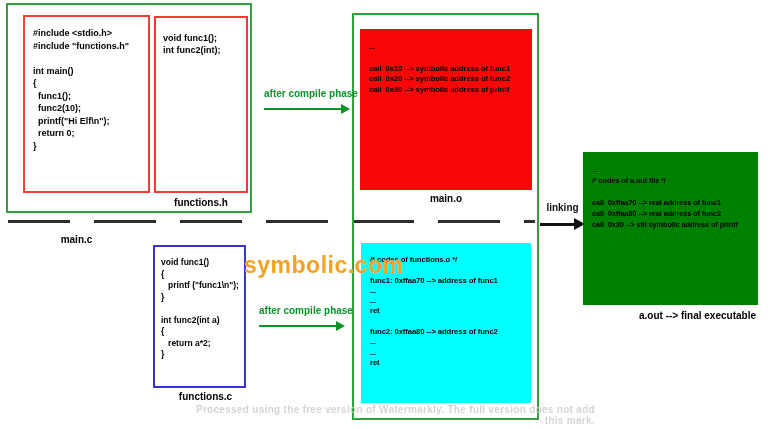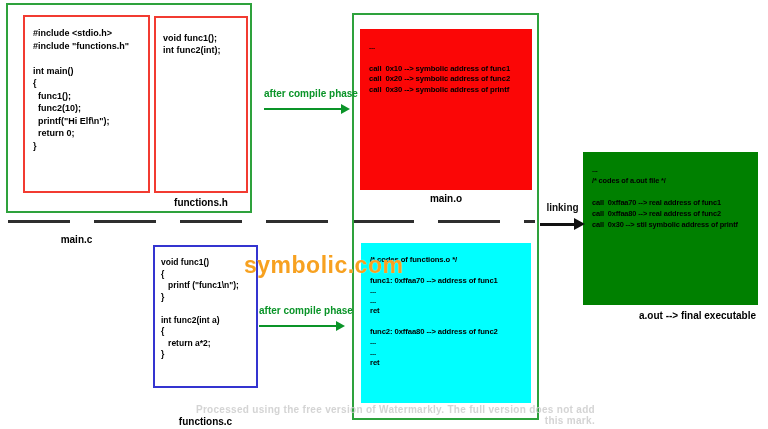--- a/index.html
+++ b/index.html
@@ -16,39 +16,39 @@
   .codebox {
     position:absolute; box-sizing:border-box; color:#000; font-weight:700;
     white-space:pre; z-index:2; overflow:hidden;
   }
   .box-mainc { left:23px; top:15px; width:127px; height:178px;
     border:2px solid var(--border-red,#f23b31); padding:10px 0 0 8px;
     font-size:9px; line-height:12.5px; }
   .box-funch { left:154px; top:16px; width:94px; height:177px;
     border:2px solid var(--border-red,#f23b31); padding:14px 0 0 7px;
     font-size:9px; line-height:12px; }
-  .box-funcc { left:153px; top:245px; width:105px; height:143px;
+  .box-funcc { left:153px; top:245px; width:93px; height:143px;
     border:2px solid var(--border-blue,#3434d0); padding:10px 4px 0 6px;
     font-size:8.5px; line-height:11.5px; background:#fff; }
   .box-maino { left:360px; top:29px; width:172px; height:161px;
     background:var(--box-red-fill,#fb0606); padding:13px 0 0 9px;
     font-size:7.7px; line-height:10.8px; letter-spacing:-0.1px; }
   .box-funco { left:361px; top:243px; width:170px; height:160px;
     background:var(--box-cyan-fill,#00ffff); padding:12px 0 0 9px;
     font-size:7.7px; line-height:10.3px; letter-spacing:-0.1px; }
   .box-aout  { left:583px; top:152px; width:175px; height:153px;
     background:var(--box-green-fill,#008000); padding:12px 0 0 9px;
     font-size:7.4px; line-height:11px; letter-spacing:-0.12px; }
 
   
   .lbl { position:absolute; font-weight:700; font-size:10px; color:#000;
     text-align:center; z-index:3; white-space:nowrap; }
   .lbl-mainc { left:13px;  top:197px; width:127px;margin-top:37px; }
   .lbl-funch { left:154px; top:197px; width:94px; }
-  .lbl-funcc { left:153px; top:391px; width:105px;margin-top:25px; }
+  .lbl-funcc { left:153px; top:391px; width:105px; }
   .lbl-maino { left:360px; top:193px; width:172px; }
   .lbl-funco { left:361px; top:404px; width:170px; }
   .lbl-aout  { left:610px; top:310px; width:175px; }
 
   
   .arrow { position:absolute; z-index:3; }
   .arrow .atext { font-weight:700; font-size:10px; white-space:nowrap; }
   .arrow-green .atext { color:var(--arrow-green,#0a9428); }
   .arrow .aline { display:flex; align-items:center; margin-top:5px; }
   .arrow-green .abar { flex:1; height:2px; background:var(--arrow-green,#0a9428); }

